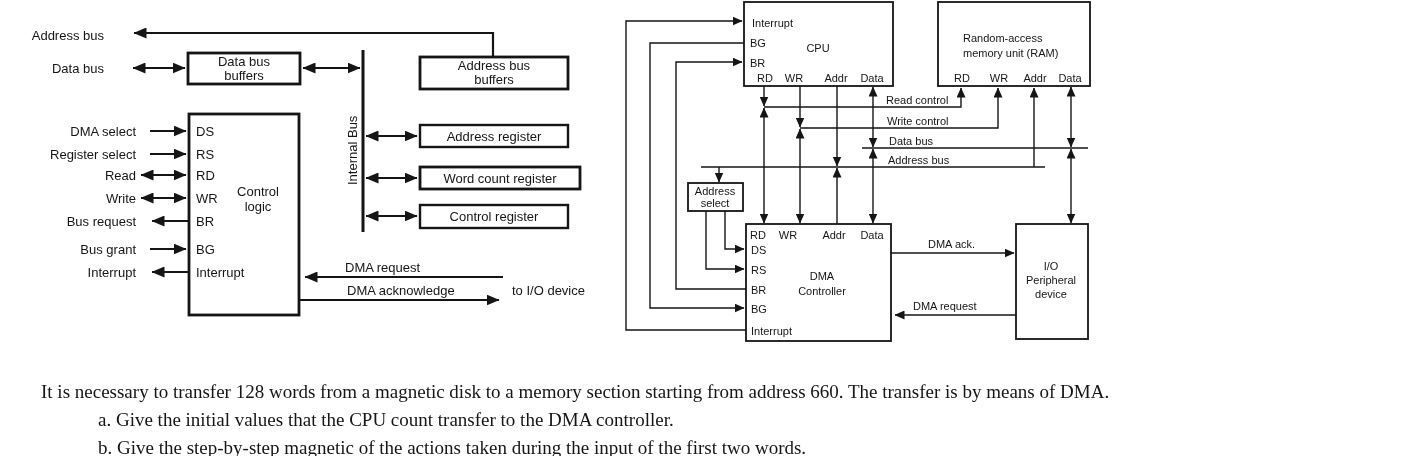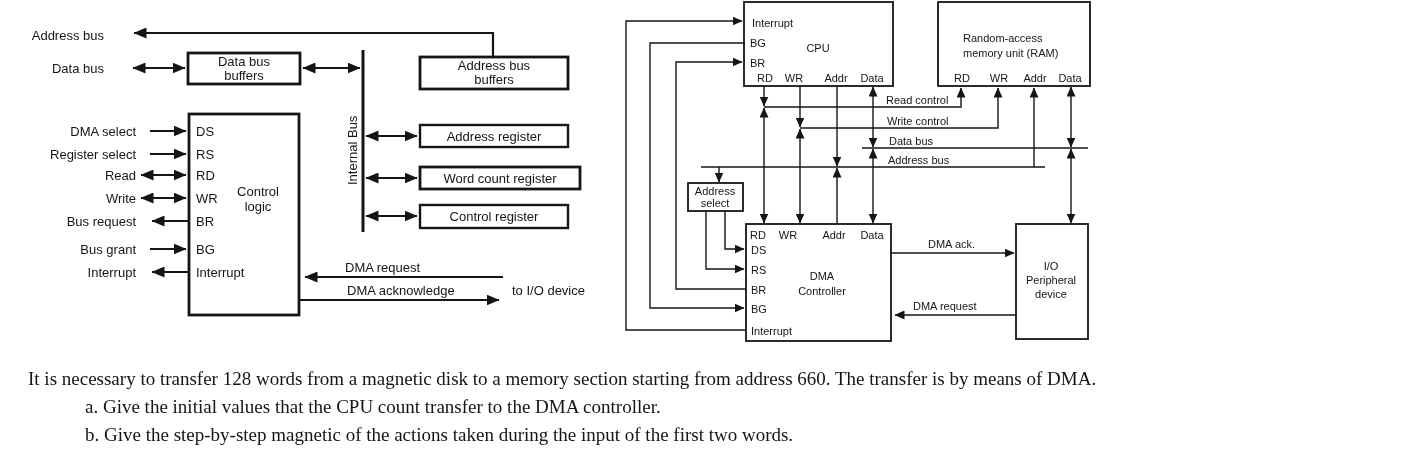--- a/index.html
+++ b/index.html
@@ -5,21 +5,21 @@
   html,body{margin:0;padding:0;background:#fff;}
   #canvas{position:relative;width:1406px;height:456px;background:#fff;overflow:hidden;
           font-family:"Liberation Sans",sans-serif;}
   svg text{fill:#151515;}
   .tl{font-size:13px;}
   .tr{font-size:11px;}
   .ln{stroke:#151515;fill:none;}
   .bx{fill:#fff;stroke:#151515;}
   .prose{position:absolute;left:0;top:0;width:1406px;color:#151515;
          font-family:"Liberation Serif",serif;font-size:19px;}
-  .prose p{position:absolute;margin:0;white-space:nowrap;}
+  .prose p{position:absolute;margin:13px;white-space:nowrap;}
   #p1{left:28px;top:368px;}
   #p2{left:85px;top:396px;}
   #p3{left:85px;top:424px;}
 </style>
 </head>
 <body>
 
 <div id="canvas">
 
 <svg width="1406" height="352" viewBox="0 0 1406 352">

